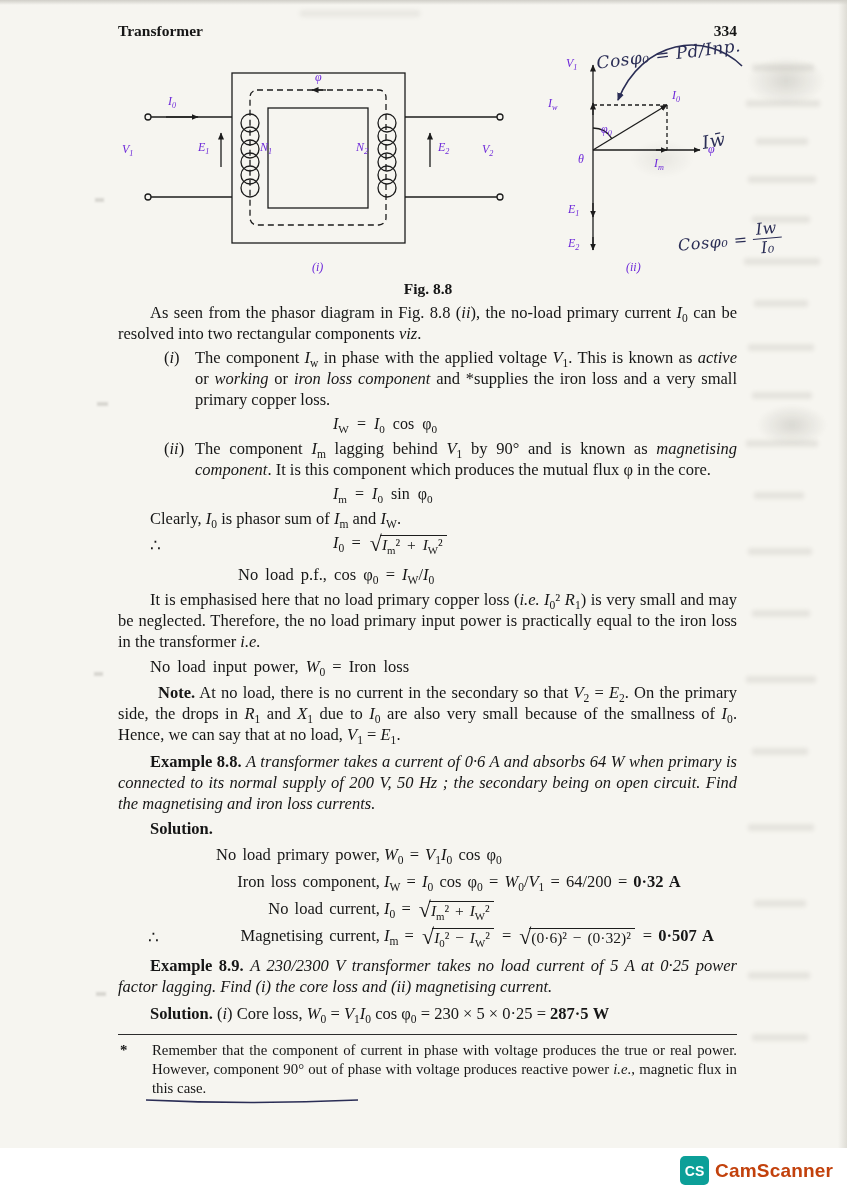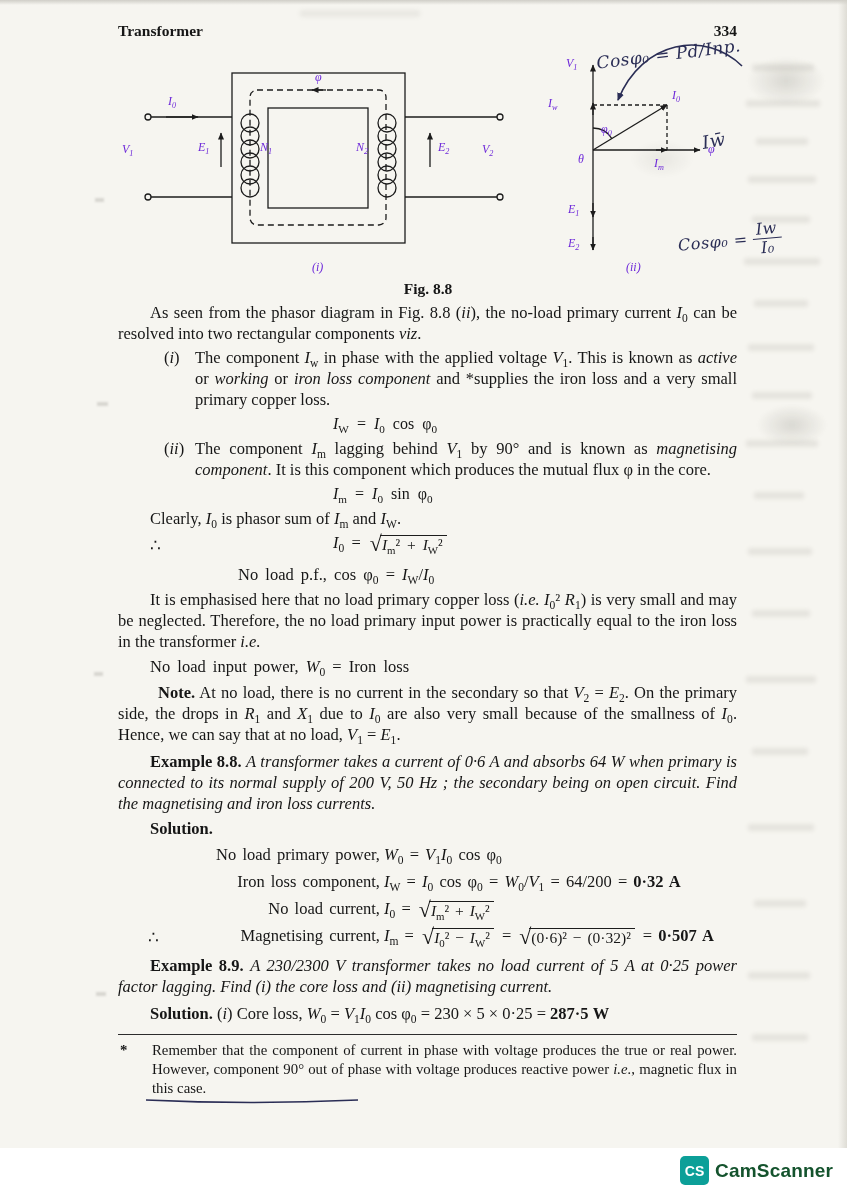--- a/index.html
+++ b/index.html
@@ -49,21 +49,21 @@
   .footnote .fmark{position:absolute;left:2px;top:0;font-weight:bold}
 
   .ink{position:absolute;inset:0;z-index:4;pointer-events:none}
   .hw{position:absolute;z-index:4;color:#2a2d55;font-family:"DejaVu Serif",serif;font-style:italic;letter-spacing:.5px;white-space:nowrap}
   .hw-frac{display:inline-block;text-align:center;vertical-align:middle;margin-left:5px}
   .hw-frac .num{display:block;border-bottom:1.4px solid #2a2d55;padding:0 4px;line-height:1.05}
   .hw-frac .den{display:block;line-height:1.1}
 
   .camscanner{position:absolute;left:680px;top:1156px;z-index:5;display:flex;align-items:center;gap:6px}
   .cs-badge{width:29px;height:29px;border-radius:5px;background:#0c9f98;color:#ffffff;font-family:Liberation Sans, sans-serif;font-weight:bold;font-size:14px;display:flex;align-items:center;justify-content:center}
-  .cs-name{font-family:"Liberation Sans",sans-serif;font-weight:bold;font-size:19px;color:#14532d;letter-spacing:.2px}
+  .cs-name{font-family:"Liberation Sans",sans-serif;font-weight:bold;font-size:19px;color:#c2410c;letter-spacing:.2px}
 </style>
 </head>
 <body>
 
 <div class="page">
 
   <div class="top-strip"></div>
   <div class="right-strip"></div>
 
   <div class="artifacts">

